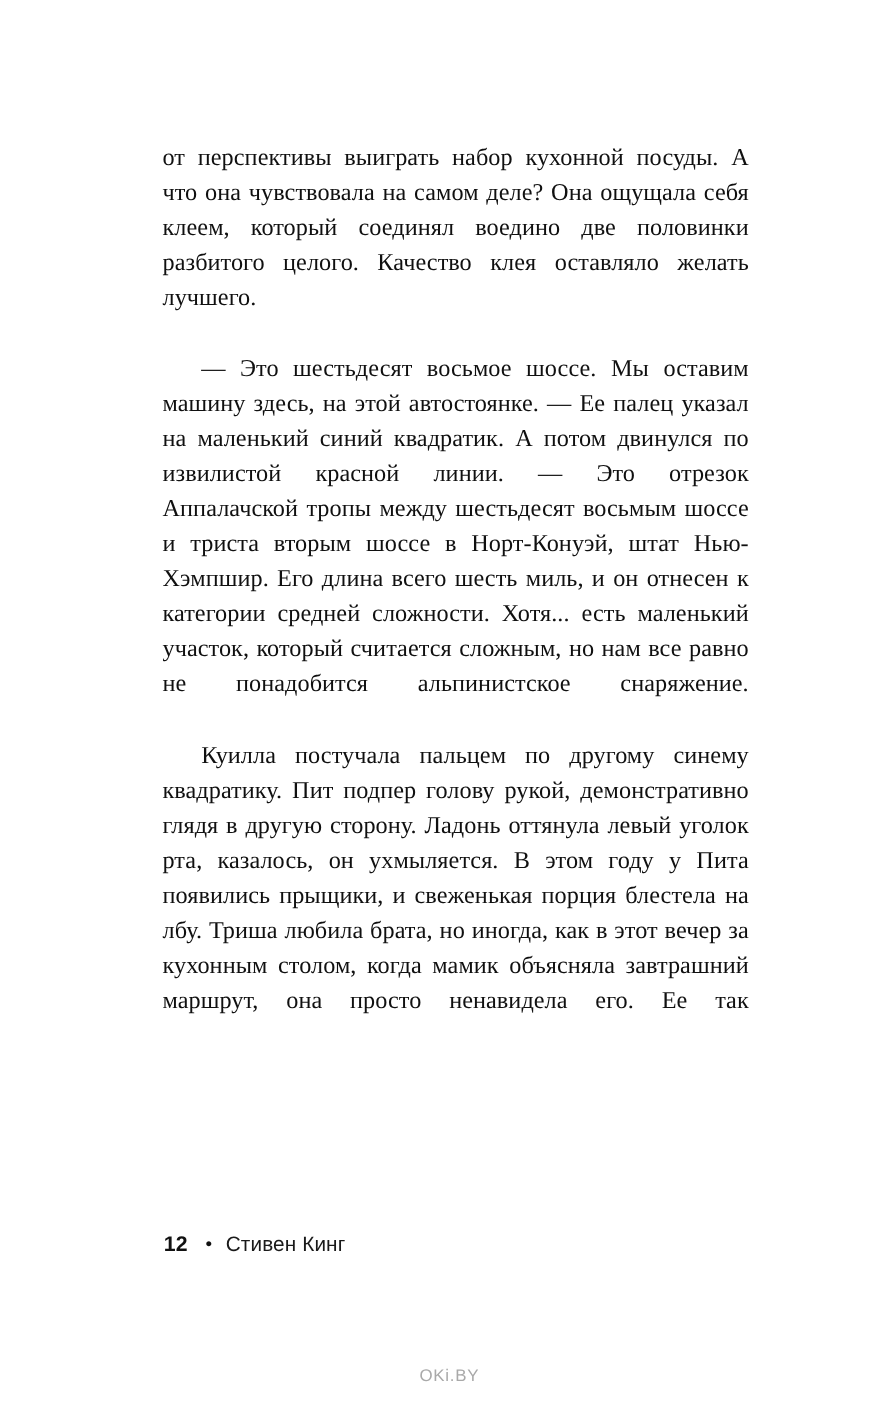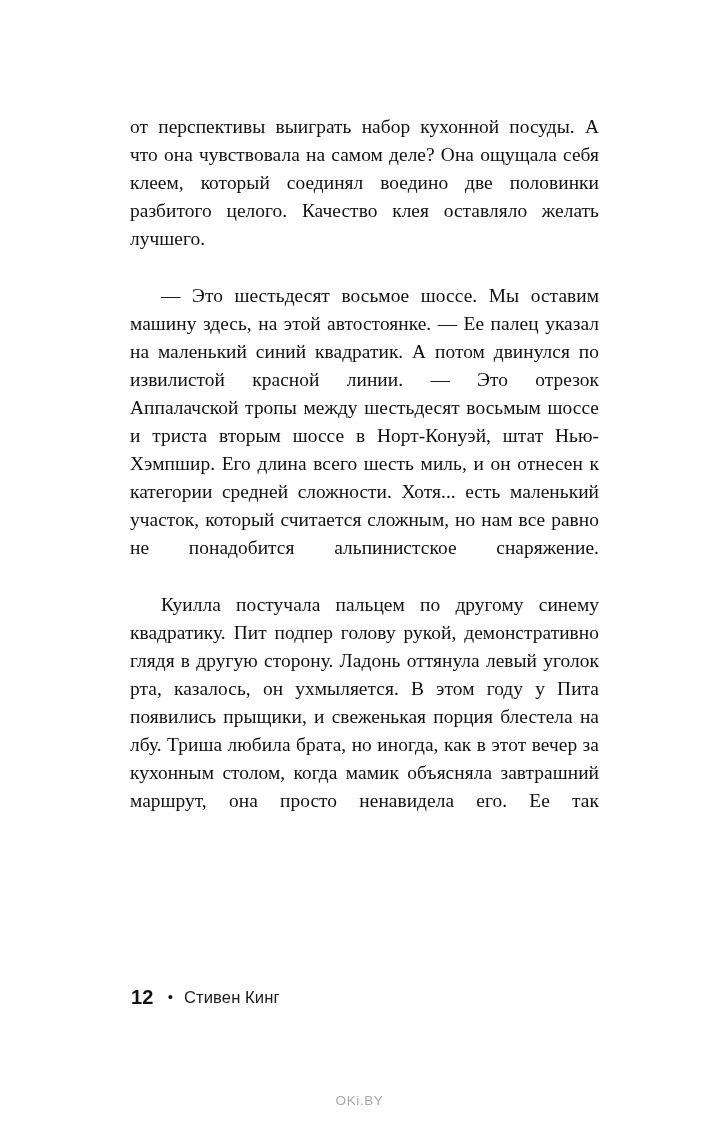--- a/index.html
+++ b/index.html
@@ -56,21 +56,21 @@
   .footer {
     position: absolute;
     left: 131px;
     top: 986px;
     display: flex;
     align-items: center;
     gap: 0;
     font-family: "Liberation Sans", "DejaVu Sans", sans-serif;
   }
   .footer-pageno {
-    font-size: 20px;
+    font-size: 17px;
     font-weight: bold;
     color: #111111;
     letter-spacing: 0.2px;
   }
   .footer-bullet {
     font-size: 15px;
     color: #111111;
     margin: 0 11px 0 14px;
     line-height: 1;
     position: relative;

